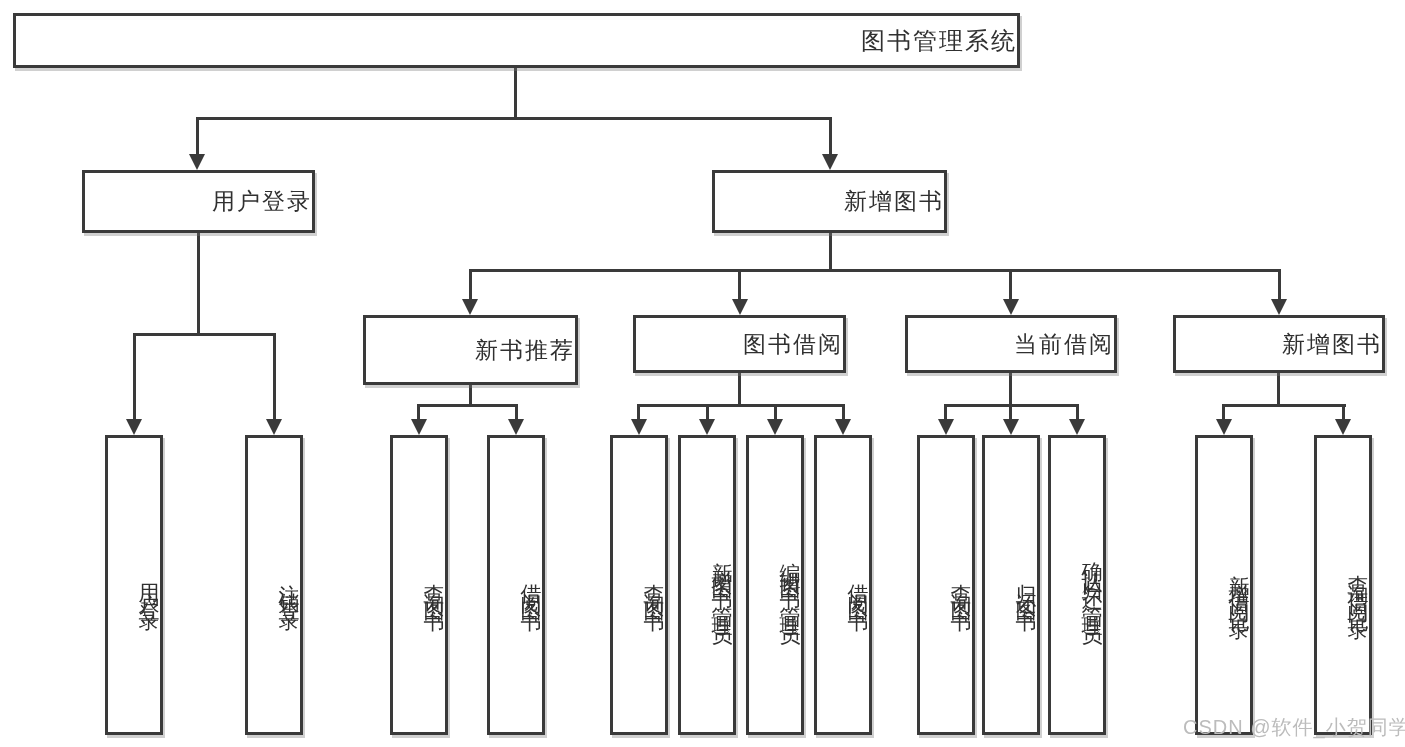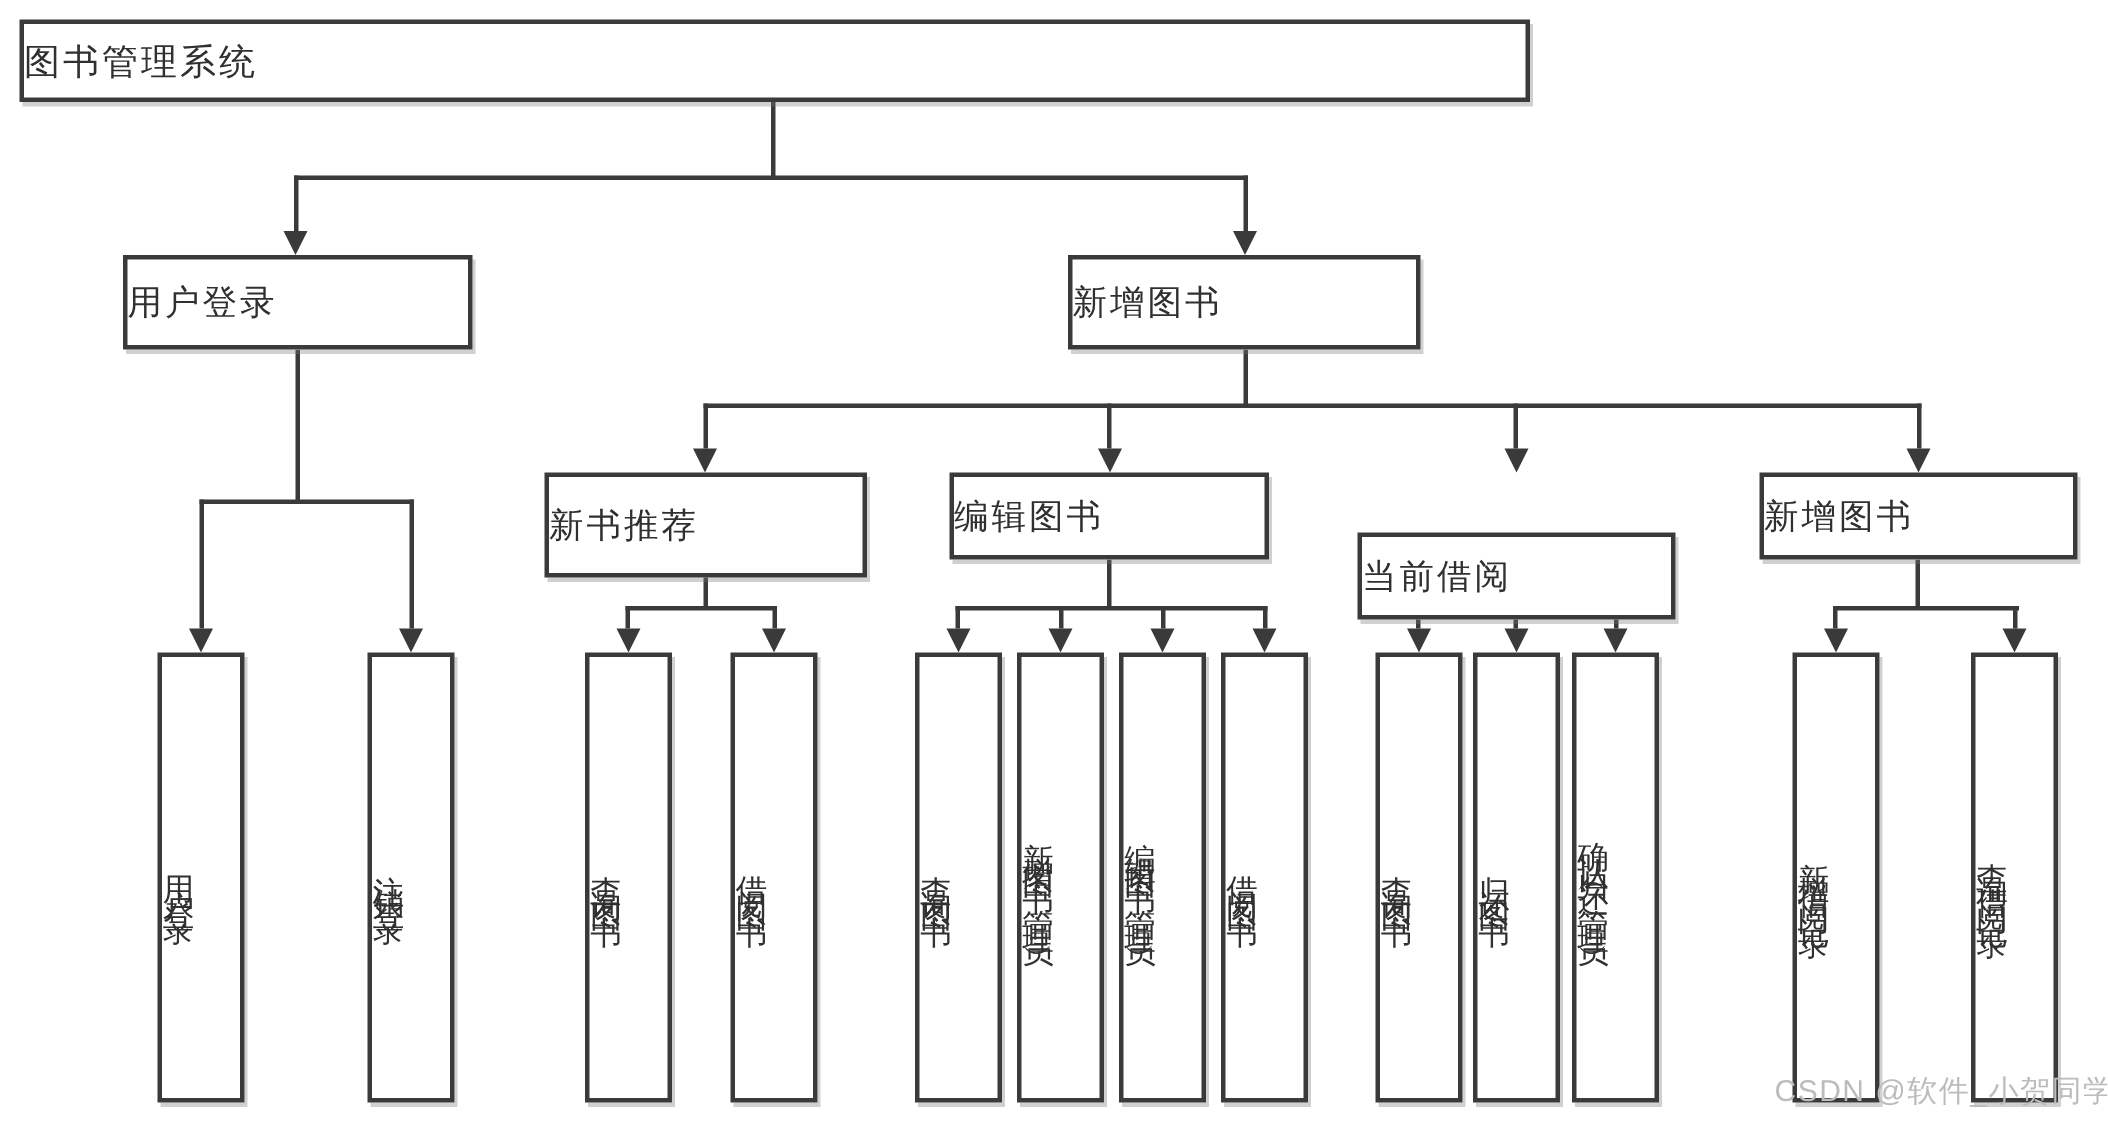--- a/index.html
+++ b/index.html
@@ -15,21 +15,21 @@
     width:1405px;height:747px;
     background:var(--bg);
     overflow:hidden;
   }
   
   .box{
     position:absolute;
     background:#fff;
     border:3px solid var(--line);
     box-shadow:2px 3px 0 rgba(120,120,120,.35);
-    display:flex;align-items:center;justify-content:flex-start;
+    display:flex;align-items:center;justify-content:flex-end;
     color:var(--text);
     z-index:2;
   }
   .hbox{font-size:23px;letter-spacing:2px;}
   .rootbox{font-size:24px;}
   .vbox{width:58px;top:435px;height:300px;}
   .vbox span{
     writing-mode:vertical-rl;
     text-orientation:mixed;
     font-size:21px;
@@ -72,24 +72,24 @@
 
   <div class="box hbox" style="left:712px;top:170px;width:235px;height:63px;">
     <span>新增图书</span>
   </div>
 
   <div class="box hbox" style="left:363px;top:315px;width:215px;height:70px;">
     <span>新书推荐</span>
   </div>
 
   <div class="box hbox" style="left:633px;top:315px;width:213px;height:58px;">
-    <span>编辑图书</span>
-  </div>
-
-  <div class="box hbox" style="left:905px;top:315px;width:212px;height:58px;margin-top:40px;">
+    <span>图书借阅</span>
+  </div>
+
+  <div class="box hbox" style="left:905px;top:315px;width:212px;height:58px;">
     <span>当前借阅</span>
   </div>
 
   <div class="box hbox" style="left:1173px;top:315px;width:212px;height:58px;">
     <span>新增图书</span>
   </div>
 
   <div class="box vbox" style="left:105px;">
     <span>用户登录</span>
   </div>

